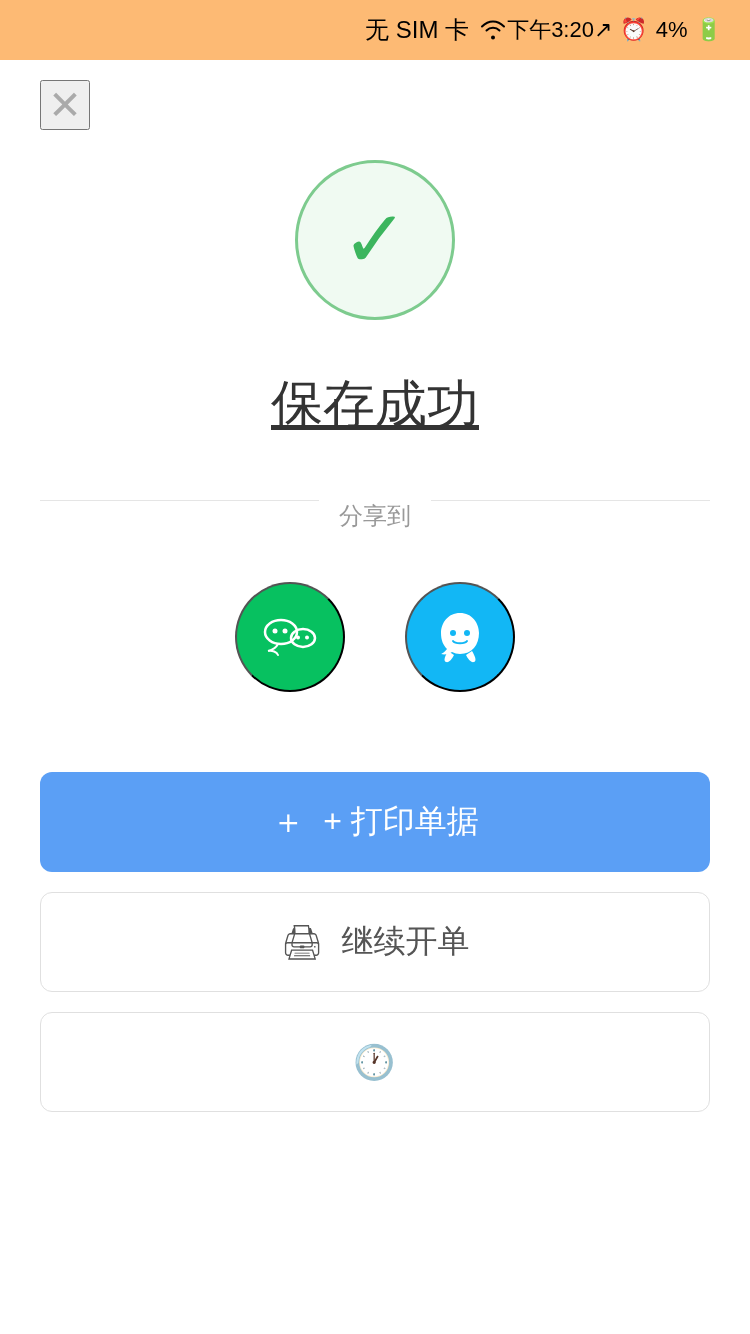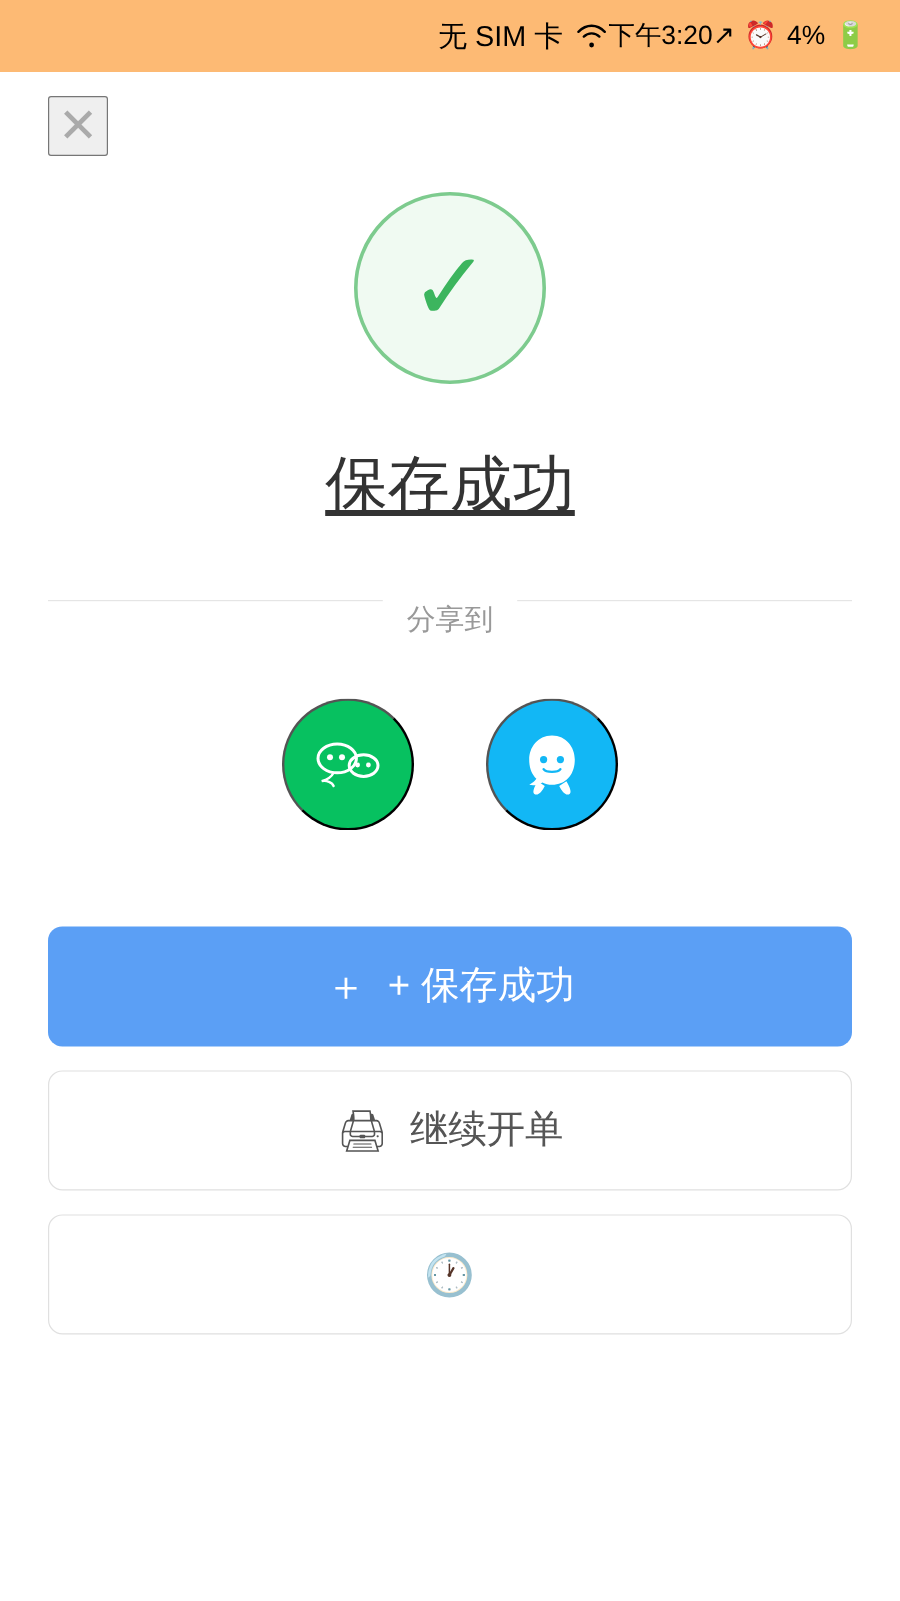--- a/index.html
+++ b/index.html
@@ -242,21 +242,21 @@
         <path d="M25 36 C27 39 37 39 39 36" stroke="#12b7f5" stroke-width="2" fill="none" stroke-linecap="round"></path>
         <path d="M20 46 C17 51 15 56 18 57 C21 58 24 54 26 50" fill="white"></path>
         <path d="M44 46 C47 51 49 56 46 57 C43 58 40 54 38 50" fill="white"></path>
       </svg>
     </button>
   </div>
 
   <div class="action-buttons">
     <button class="action-btn btn-primary">
       <span class="btn-icon">＋</span>
-      <span>+ 保存成功</span>
+      <span>+ 打印单据</span>
     </button>
     <button class="action-btn btn-secondary">
       <span class="btn-icon">🖨</span>
       <span>继续开单</span>
     </button>
     <button class="action-btn btn-secondary">
       <span class="btn-icon">🕐</span>
     </button>
   </div>
 

